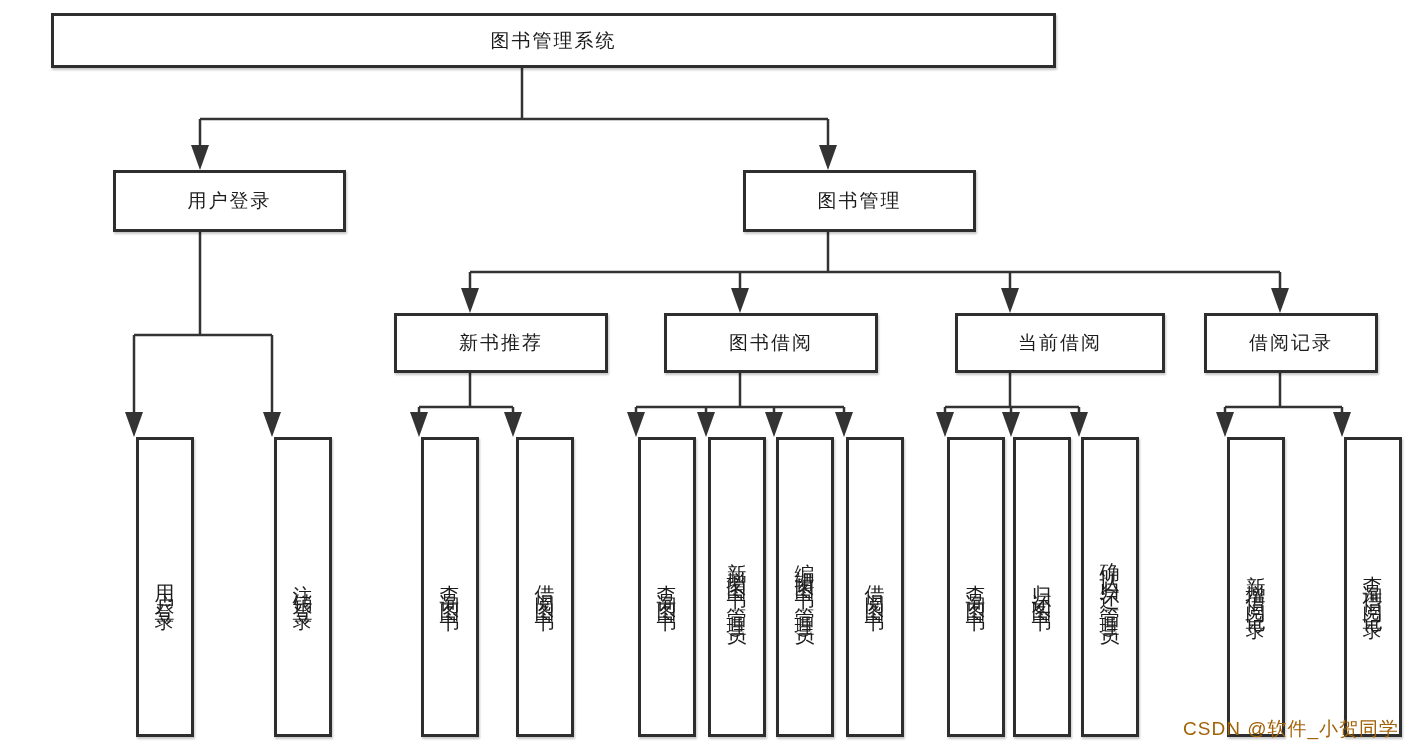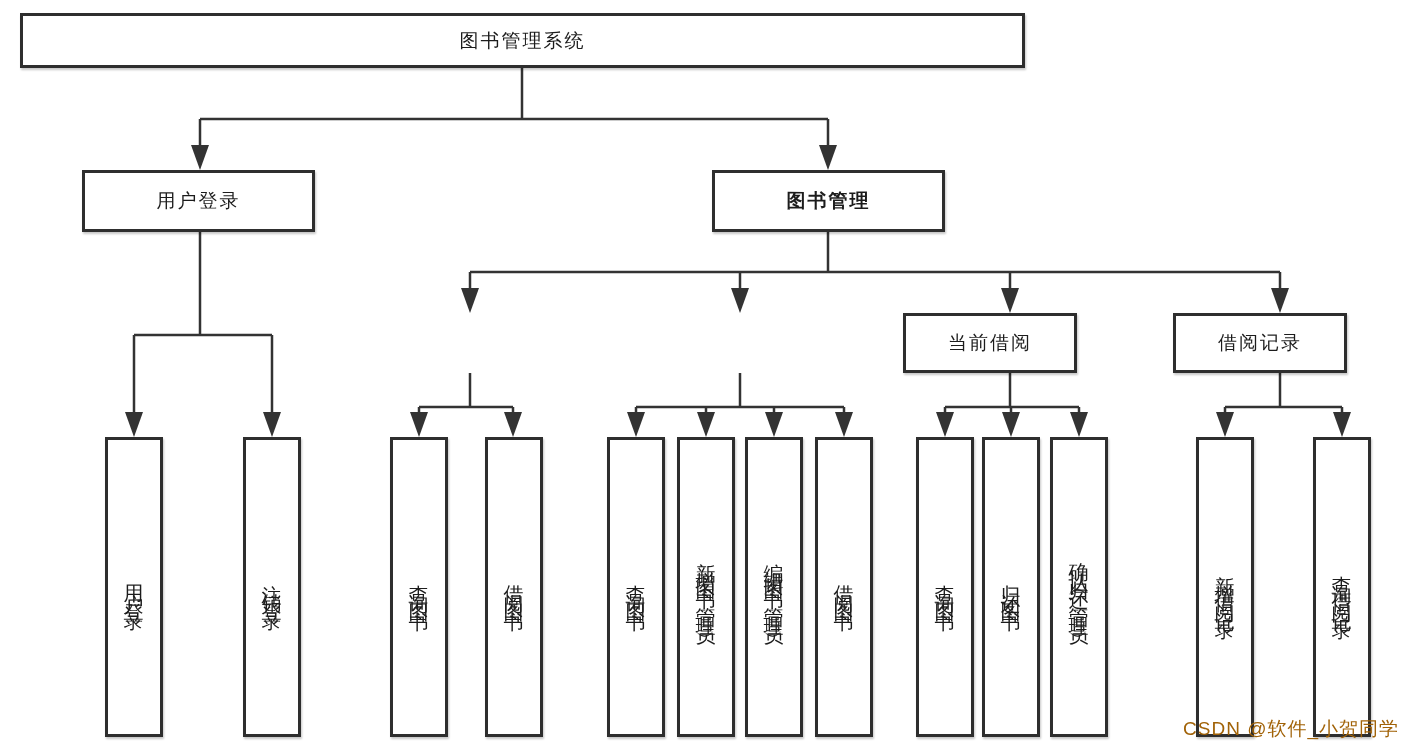--- a/index.html
+++ b/index.html
@@ -13,20 +13,21 @@
   .connector-svg{position:absolute;left:0;top:0;z-index:0;}
   .node{
     position:absolute;
     box-sizing:border-box;
     background:#ffffff;
     border:3px solid #2e2e2e;
     box-shadow:1px 2px 2px rgba(0,0,0,0.22);
     color:#1c1c1c;
     display:flex;align-items:center;justify-content:center;
     z-index:1;
+    margin-left:31px;
   }
   .hbox{
     font-size:19px;
     letter-spacing:2px;
     white-space:nowrap;
   }
   .vbox{
     writing-mode:vertical-rl;
     text-orientation:mixed;
     font-size:20px;
@@ -117,23 +118,25 @@
       <polygon points="1070,412 1088,412 1079,437"></polygon>
 
       <polygon points="1216,412 1234,412 1225,437"></polygon>
       <polygon points="1333,412 1351,412 1342,437"></polygon>
     </g>
   </svg>
 
   <div class="node hbox" style="left:20px;top:13px;width:1005px;height:55px;">图书管理系统</div>
 
   <div class="node hbox" style="left:82px;top:170px;width:233px;height:62px;">用户登录</div>
-  <div class="node hbox" style="left:712px;top:170px;width:233px;height:62px;font-weight:bold;">图书管理</div>
+  <div class="node hbox" style="left:712px;top:170px;width:233px;height:62px;">图书管理</div>
 
-  <div class="node hbox" style="left:903px;top:313px;width:174px;height:60px;">当前借阅</div>
+  <div class="node hbox" style="left:363px;top:313px;width:214px;height:60px;">新书推荐</div>
+  <div class="node hbox" style="left:633px;top:313px;width:214px;height:60px;">图书借阅</div>
+  <div class="node hbox" style="left:924px;top:313px;width:210px;height:60px;">当前借阅</div>
   <div class="node hbox" style="left:1173px;top:313px;width:174px;height:60px;">借阅记录</div>
 
   <div class="node vbox" style="left:105px;top:437px;width:58px;height:300px;">用户登录</div>
   <div class="node vbox" style="left:243px;top:437px;width:58px;height:300px;">注销登录</div>
 
   <div class="node vbox" style="left:390px;top:437px;width:58px;height:300px;">查询图书</div>
   <div class="node vbox" style="left:485px;top:437px;width:58px;height:300px;">借阅图书</div>
 
   <div class="node vbox" style="left:607px;top:437px;width:58px;height:300px;">查询图书</div>
   <div class="node vbox" style="left:677px;top:437px;width:58px;height:300px;">新增图书（管理员）</div>

